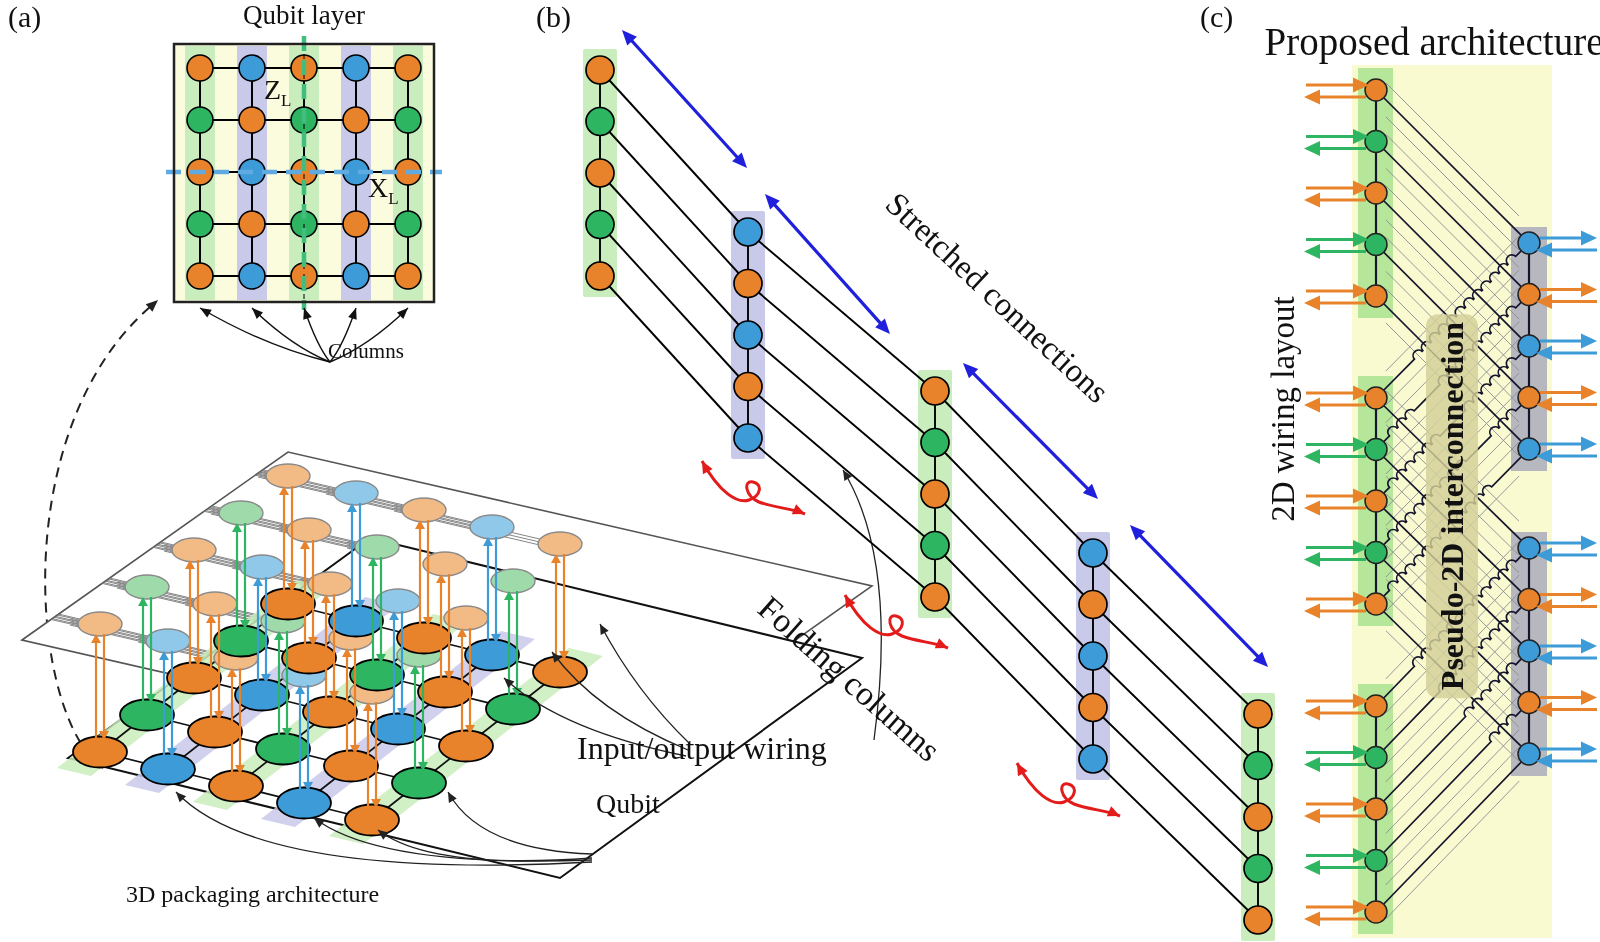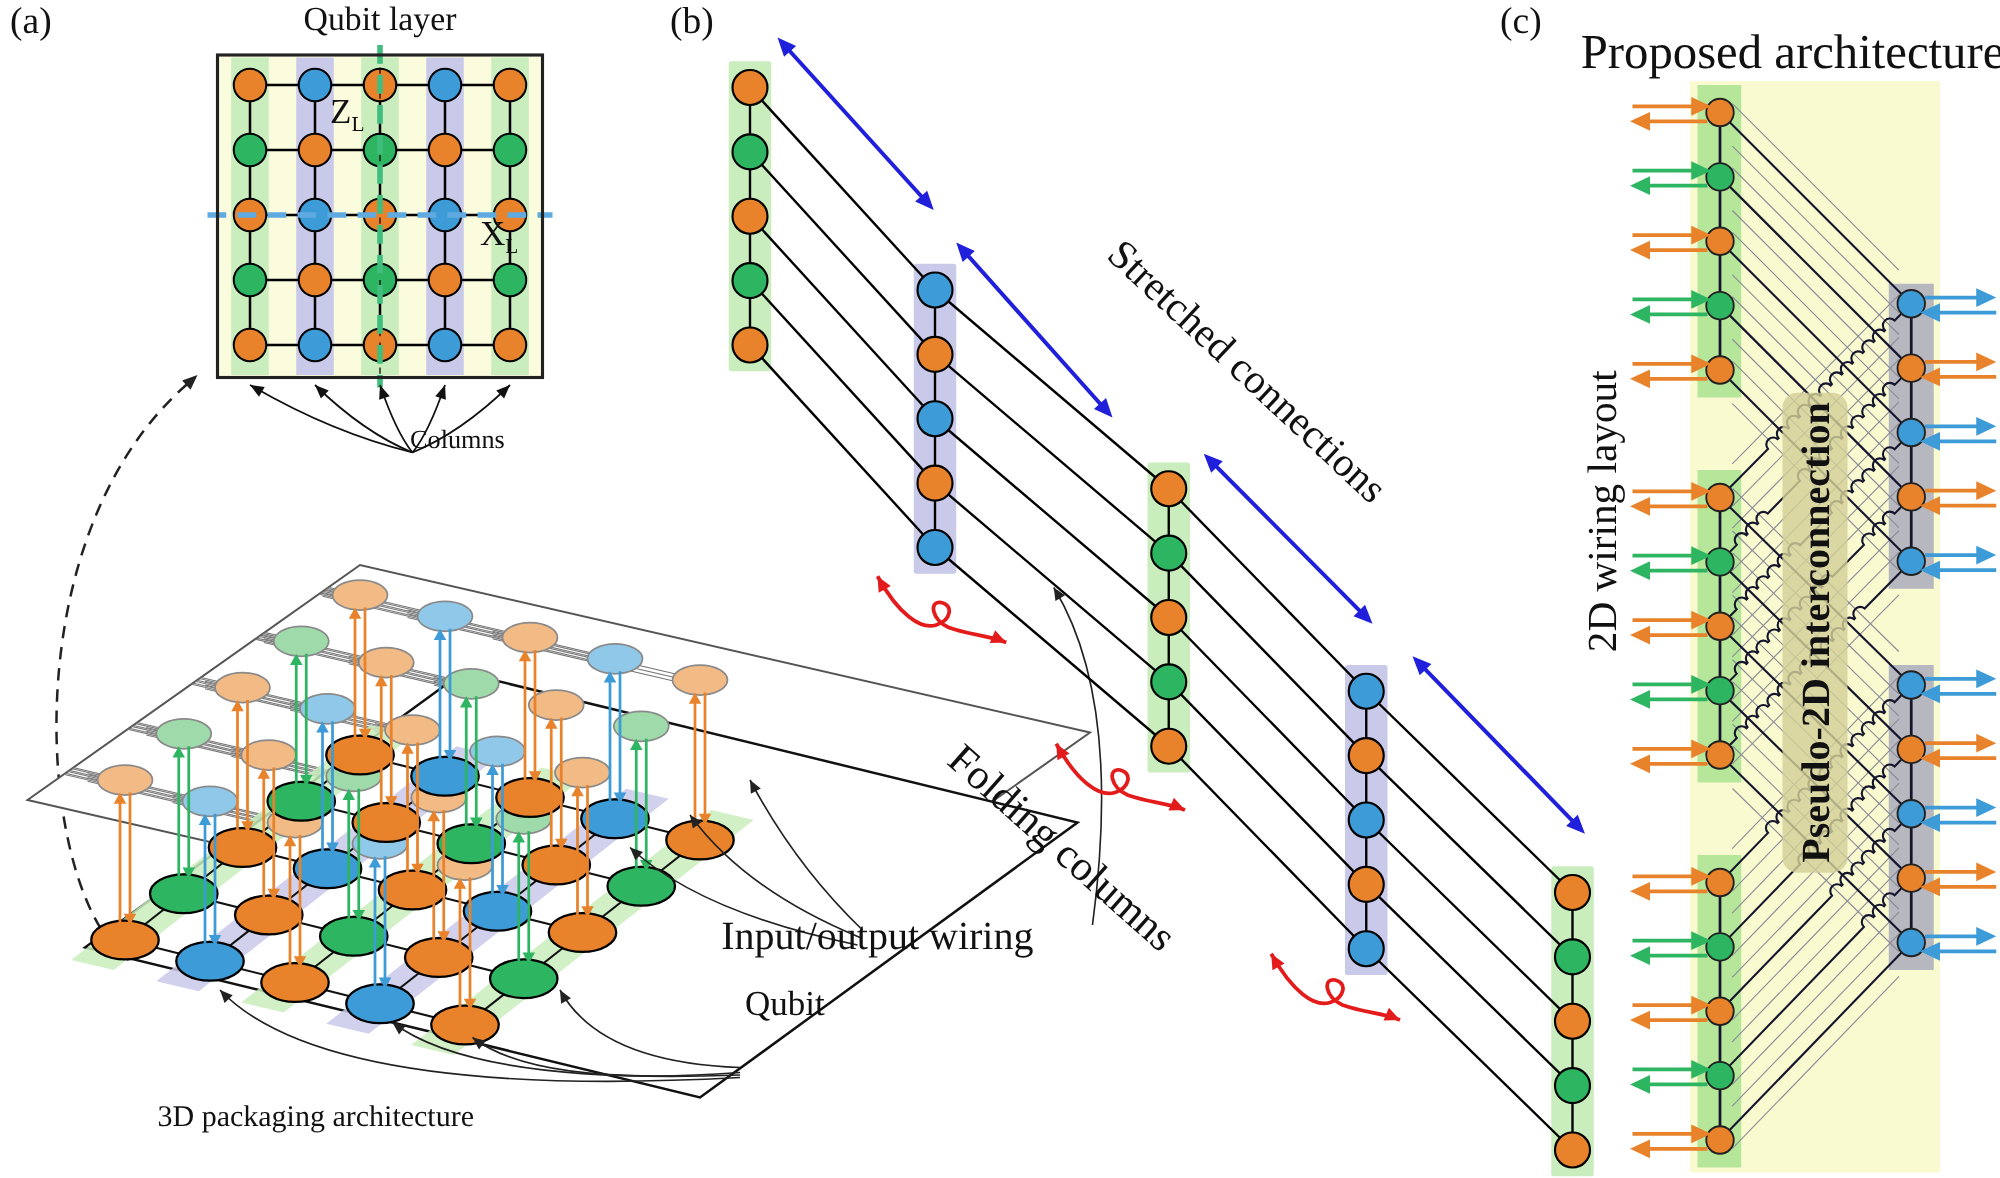--- a/index.html
+++ b/index.html
@@ -617,21 +617,21 @@
         <line x1="1540" y1="749" x2="1585.8" y2="749" stroke="#3D9BD7" stroke-width="3"></line>
         <polygon points="1597,749 1581,756.5 1581,741.5" fill="#3D9BD7"></polygon>
         <line x1="1597" y1="761" x2="1547.2" y2="761" stroke="#3D9BD7" stroke-width="3"></line>
         <polygon points="1536,761 1552,753.5 1552,768.5" fill="#3D9BD7"></polygon>
       </g>
     </svg>
 
   <div class="lbl" style="left:8px;top:2px;font-size:30px">(a)</div>
   <div class="lbl ctrx" style="left:304px;top:2px;font-size:27px">Qubit layer</div>
   <div class="lbl ital" style="left:264px;top:76px;font-size:28px"><span>Z</span><sub style="font-size:17px">L</sub></div>
-  <div class="lbl ital" style="left:384px;top:174px;font-size:28px"><span>X</span><sub style="font-size:17px">L</sub></div>
+  <div class="lbl ital" style="left:368px;top:174px;font-size:28px"><span>X</span><sub style="font-size:17px">L</sub></div>
   <div class="lbl" style="left:328px;top:341px;font-size:21px">Columns</div>
   <div class="lbl" style="left:577px;top:732px;font-size:32px">Input/output wiring</div>
   <div class="lbl" style="left:596px;top:790px;font-size:28px">Qubit</div>
   <div class="lbl" style="left:126px;top:882px;font-size:24px">3D packaging architecture</div>
 
   <div class="lbl" style="left:536px;top:2px;font-size:30px">(b)</div>
   <div class="lbl" style="left:997px;top:298px;font-size:33px;transform:translate(-50%,-50%) rotate(43deg)">Stretched connections</div>
   <div class="lbl" style="left:849px;top:679px;font-size:34px;transform:translate(-50%,-50%) rotate(41.5deg)">Folding columns</div>
 
   <div class="lbl" style="left:1200px;top:2px;font-size:30px">(c)</div>

